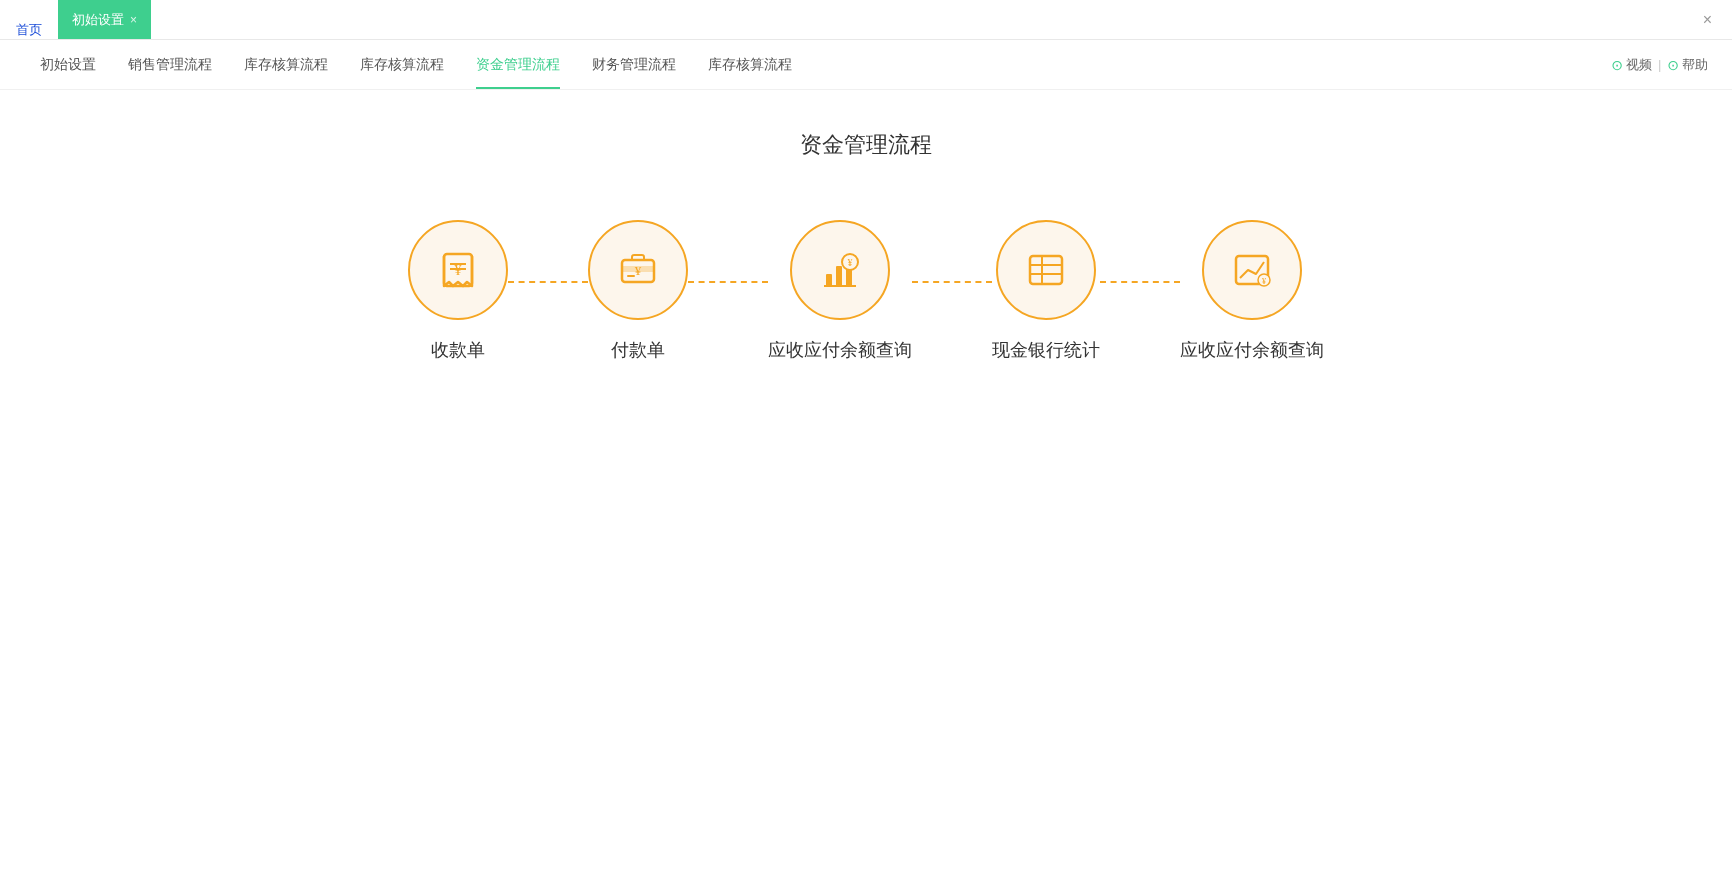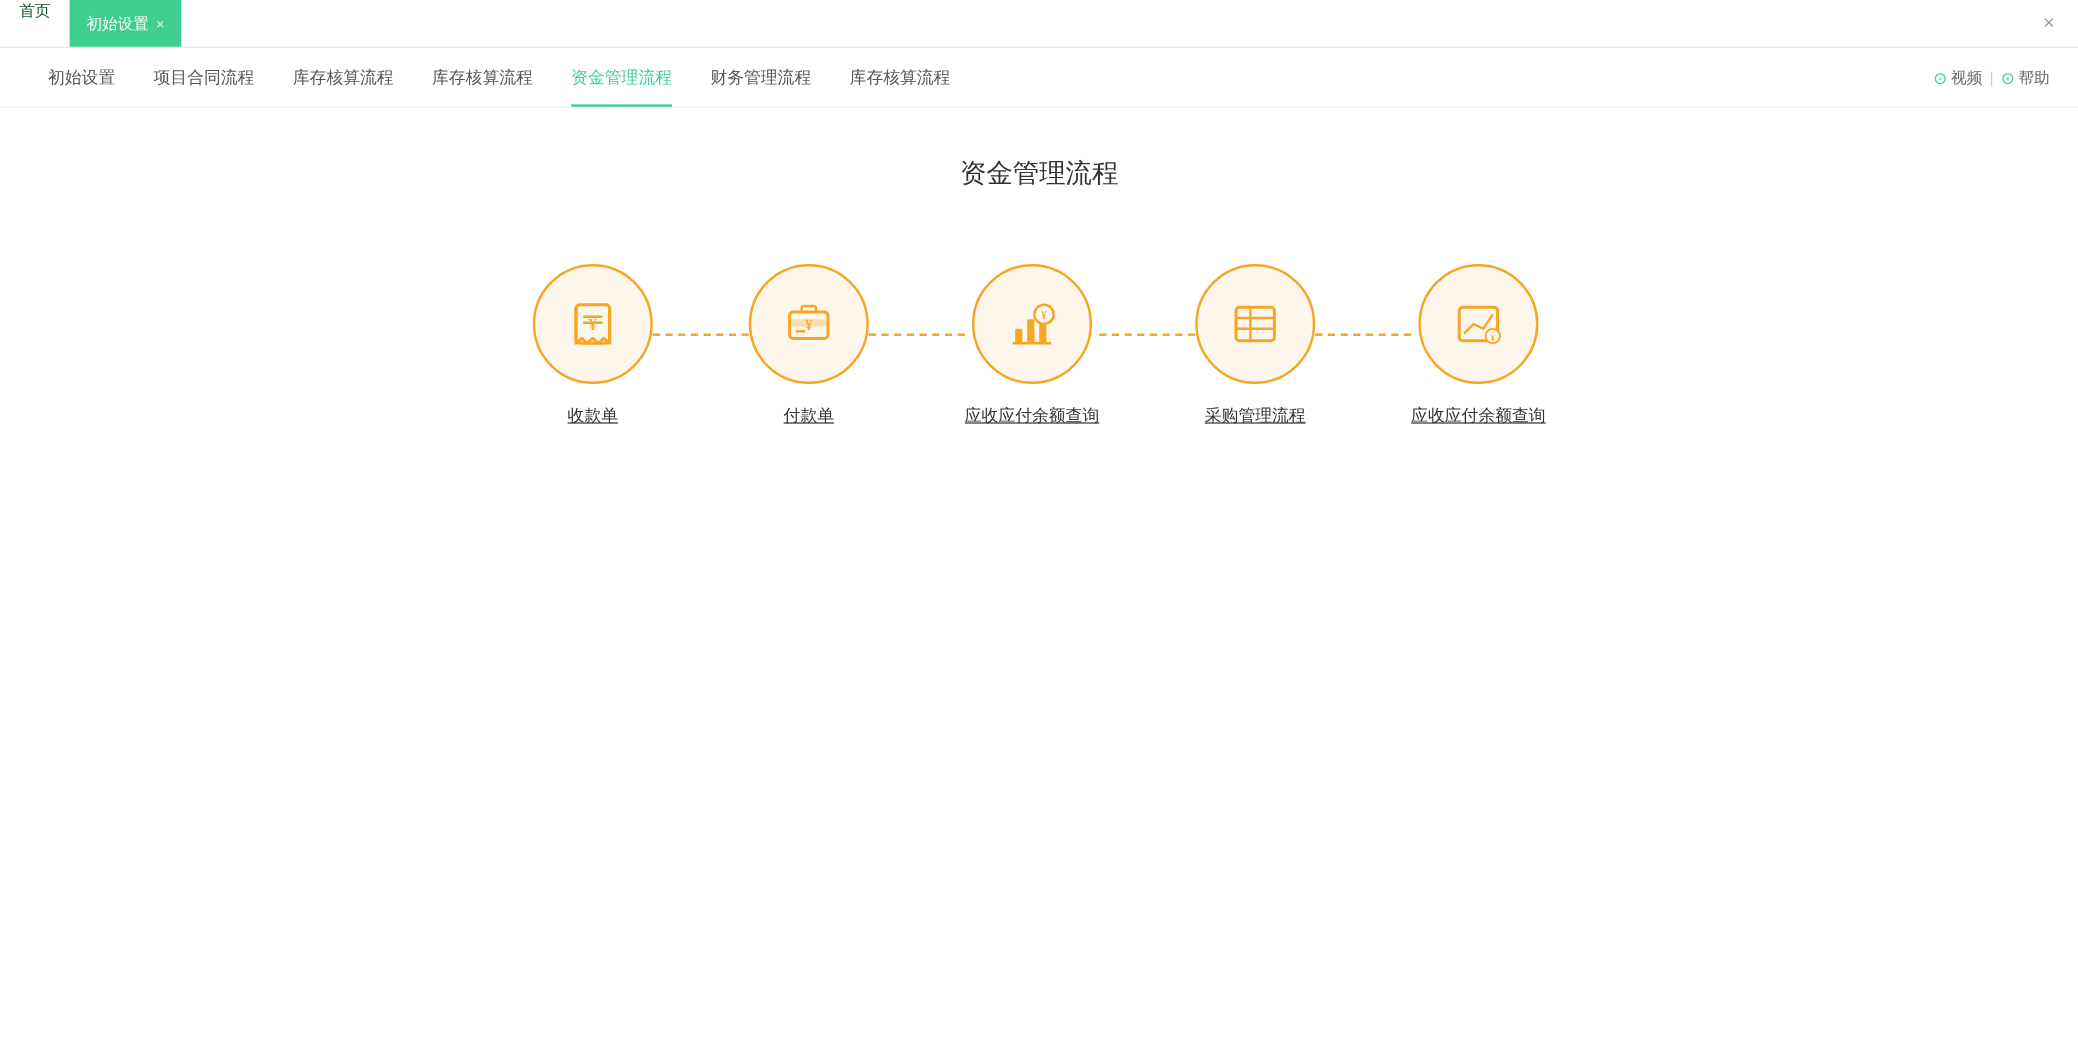--- a/index.html
+++ b/index.html
@@ -10,25 +10,25 @@
       display: flex;
       align-items: center;
       border-bottom: 1px solid #e8e8e8;
       height: 40px;
       padding: 0 0;
       background: #fff;
     }
     .top-bar-home {
       padding: 0 16px;
       font-size: 13px;
-      color: #14532d;
-      cursor: pointer;
-      height: 100%;
-      display: flex;
-      align-items: flex-start;
+      color: #1d4ed8;
+      cursor: pointer;
+      height: 100%;
+      display: flex;
+      align-items: flex-end;
     }
     .top-bar-tab {
       display: flex;
       align-items: center;
       background: #3ecf8e;
       color: #fff;
       font-size: 13px;
       padding: 0 14px;
       height: 100%;
       cursor: pointer;
@@ -135,24 +135,23 @@
       background: #fdf6ec;
       display: flex;
       align-items: center;
       justify-content: center;
     }
     .flow-circle svg {
       width: 48px;
       height: 48px;
     }
     .flow-label {
-      font-size: 14px;
+      font-size: 18px;
       color: #333;
       text-align: center;
-      text-decoration: underline;
     }
     .flow-connector {
       width: 80px;
       border-top: 2px dashed #f5a623;
       margin-bottom: 18px;
       flex-shrink: 0;
     }
   </style>
 </head>
 <body>
@@ -166,21 +165,21 @@
     <span class="close-icon">×</span>
   </div>
   <div class="top-right-close">×</div>
 </div>
 
 <div class="nav-bar">
   <div class="nav-item">
     <span>初始设置</span>
   </div>
   <div class="nav-item">
-    <span>项目合同流程</span>
+    <span>销售管理流程</span>
   </div>
   <div class="nav-item">
     <span>库存核算流程</span>
   </div>
   <div class="nav-item">
     <span>库存核算流程</span>
   </div>
   <div class="nav-item active">
     <span>资金管理流程</span>
   </div>
@@ -259,21 +258,21 @@
 
     <div class="flow-item">
       <div class="flow-circle">
         <svg viewBox="0 0 48 48" fill="none" xmlns="http://www.w3.org/2000/svg">
           <rect x="8" y="10" width="32" height="28" rx="3" stroke="#f5a623" stroke-width="2.5" fill="none"></rect>
           <line x1="8" y1="19" x2="40" y2="19" stroke="#f5a623" stroke-width="2"></line>
           <line x1="8" y1="28" x2="40" y2="28" stroke="#f5a623" stroke-width="2"></line>
           <line x1="20" y1="10" x2="20" y2="38" stroke="#f5a623" stroke-width="2"></line>
         </svg>
       </div>
-      <span class="flow-label">采购管理流程</span>
+      <span class="flow-label">现金银行统计</span>
     </div>
 
     <div class="flow-connector"></div>
 
     <div class="flow-item">
       <div class="flow-circle">
         <svg viewBox="0 0 48 48" fill="none" xmlns="http://www.w3.org/2000/svg">
           <rect x="8" y="10" width="32" height="28" rx="3" stroke="#f5a623" stroke-width="2.5" fill="none"></rect>
 
           <polyline points="12,32 20,24 28,28 36,16" stroke="#f5a623" stroke-width="2" fill="none" stroke-linejoin="round"></polyline>

